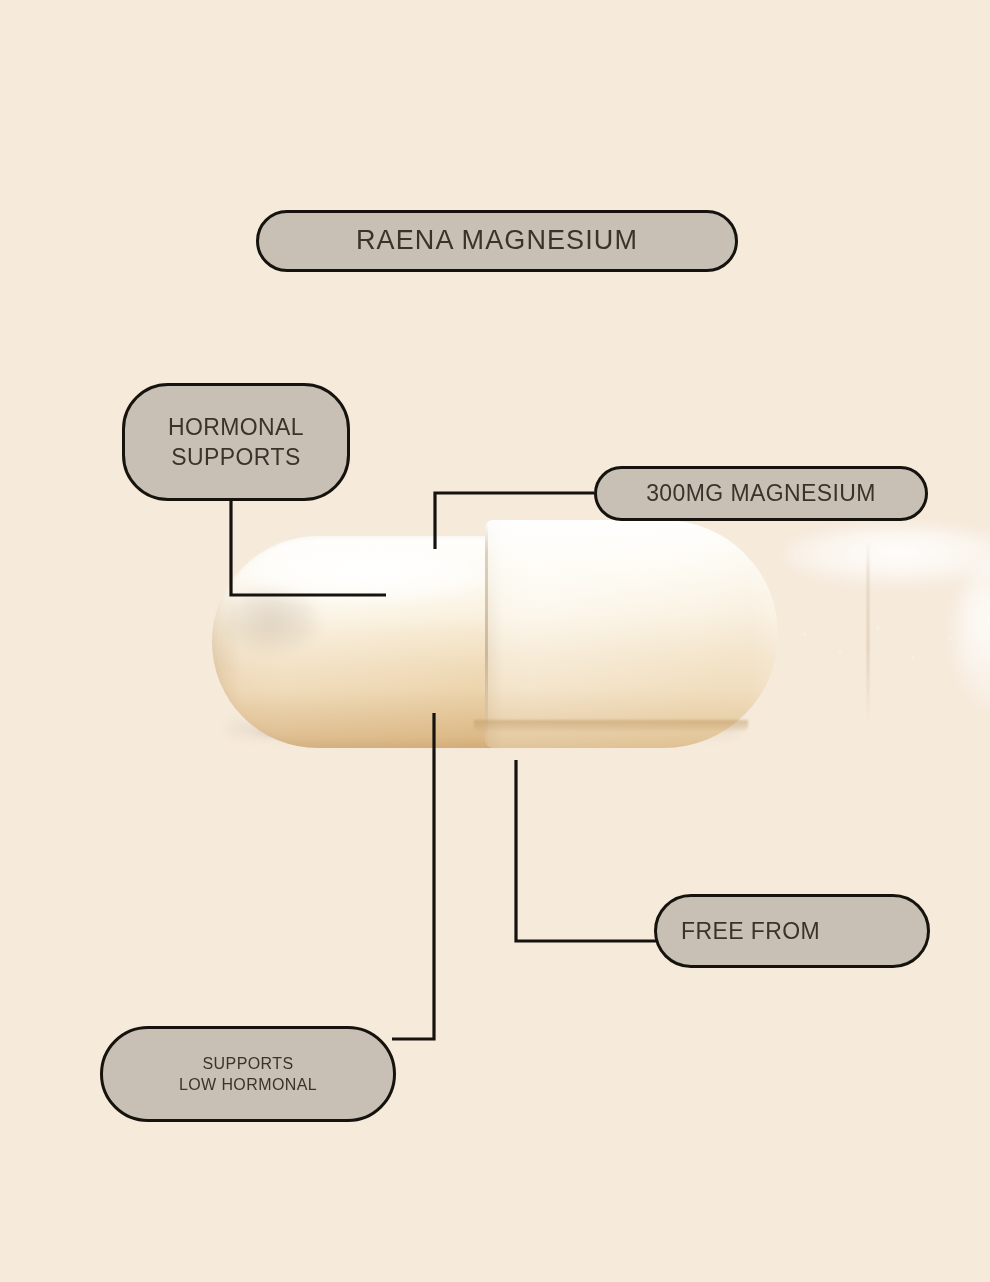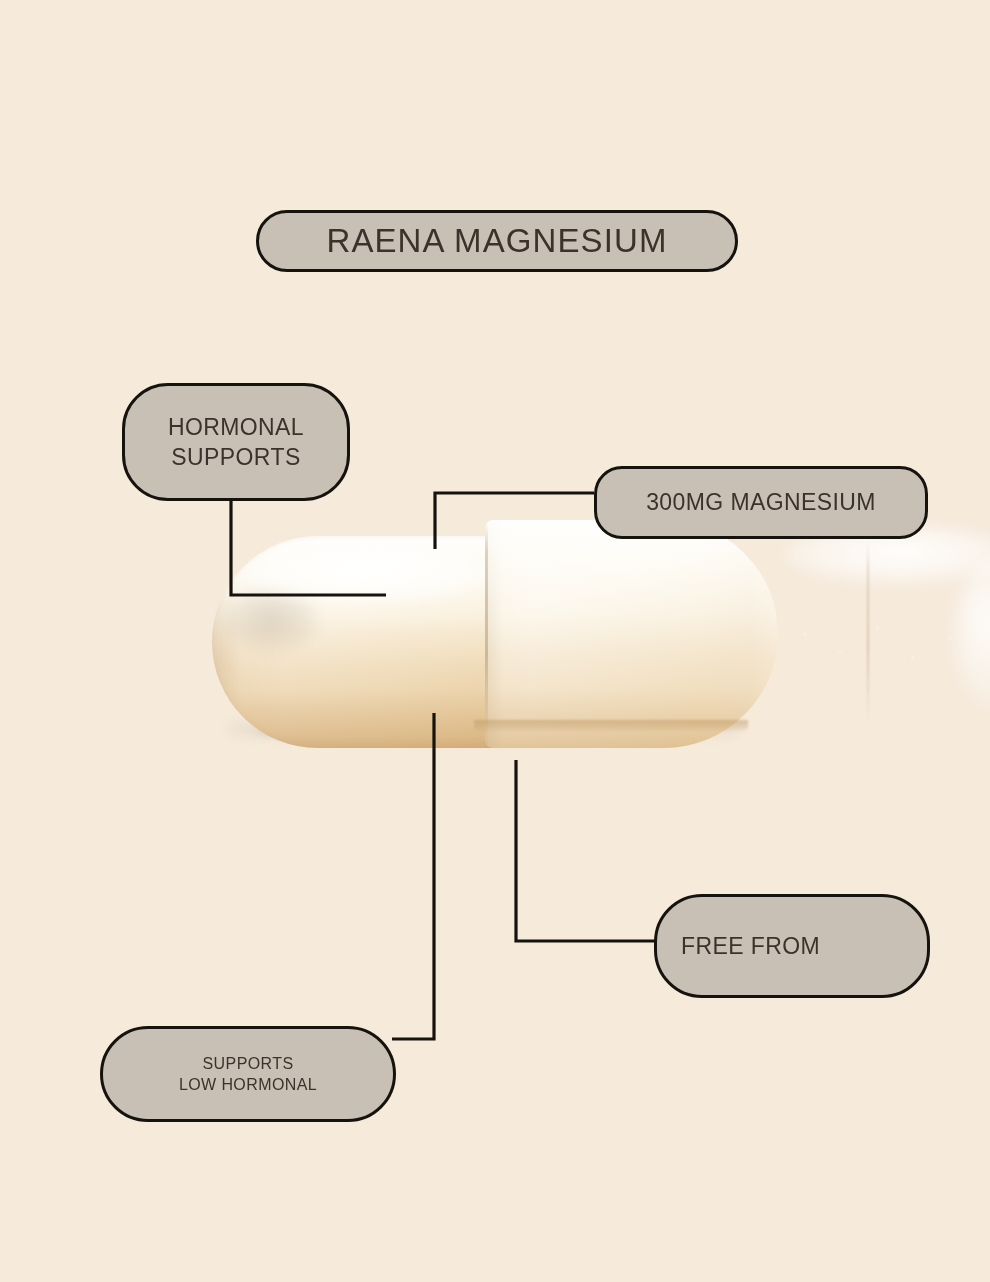--- a/index.html
+++ b/index.html
@@ -252,49 +252,49 @@
     text-align: center;
     white-space: nowrap;
   }
 
   #title-pill {
     left: 256px;
     top: 210px;
     width: 482px;
     height: 62px;
     border-radius: 31px;
-    font-size: 33px;
+    font-size: 27px;
     letter-spacing: 1.1px;
   }
 
   #label-hormonal {
     left: 122px;
     top: 383px;
     width: 228px;
     height: 118px;
     border-radius: 46px;
     font-size: 23px;
     flex-direction: column;
   }
 
   #label-300mg {
     left: 594px;
     top: 466px;
     width: 334px;
-    height: 73px;
+    height: 55px;
     border-radius: 28px;
     font-size: 23px;
     text-align: center;
   }
 
   #label-free {
     left: 654px;
     top: 894px;
     width: 276px;
-    height: 104px;
+    height: 74px;
     border-radius: 48px;
     font-size: 23px;
     flex-direction: column;
     align-items: flex-start;
     justify-content: center;
     padding-left: 24px;
     text-align: left;
     overflow: visible;
   }
   #label-free .line {

